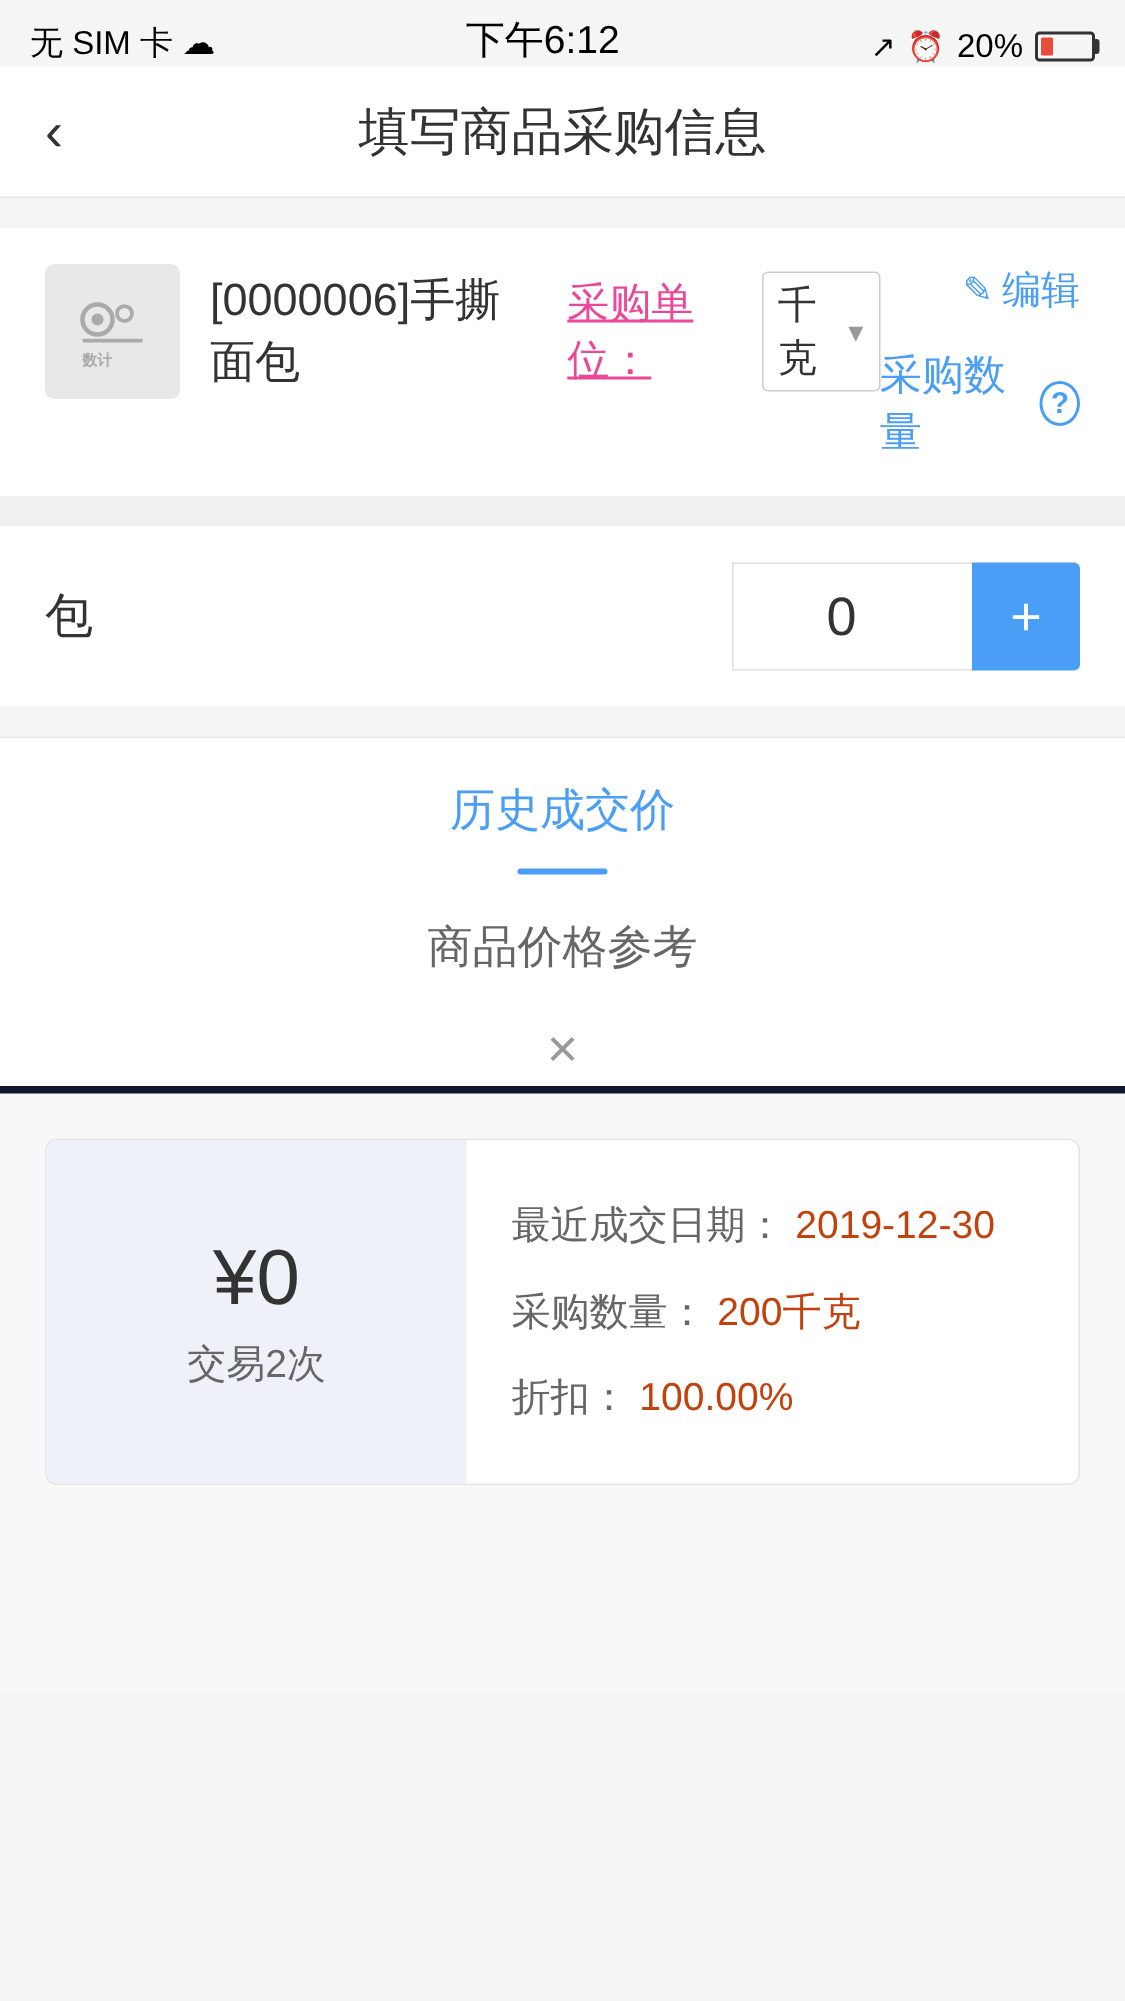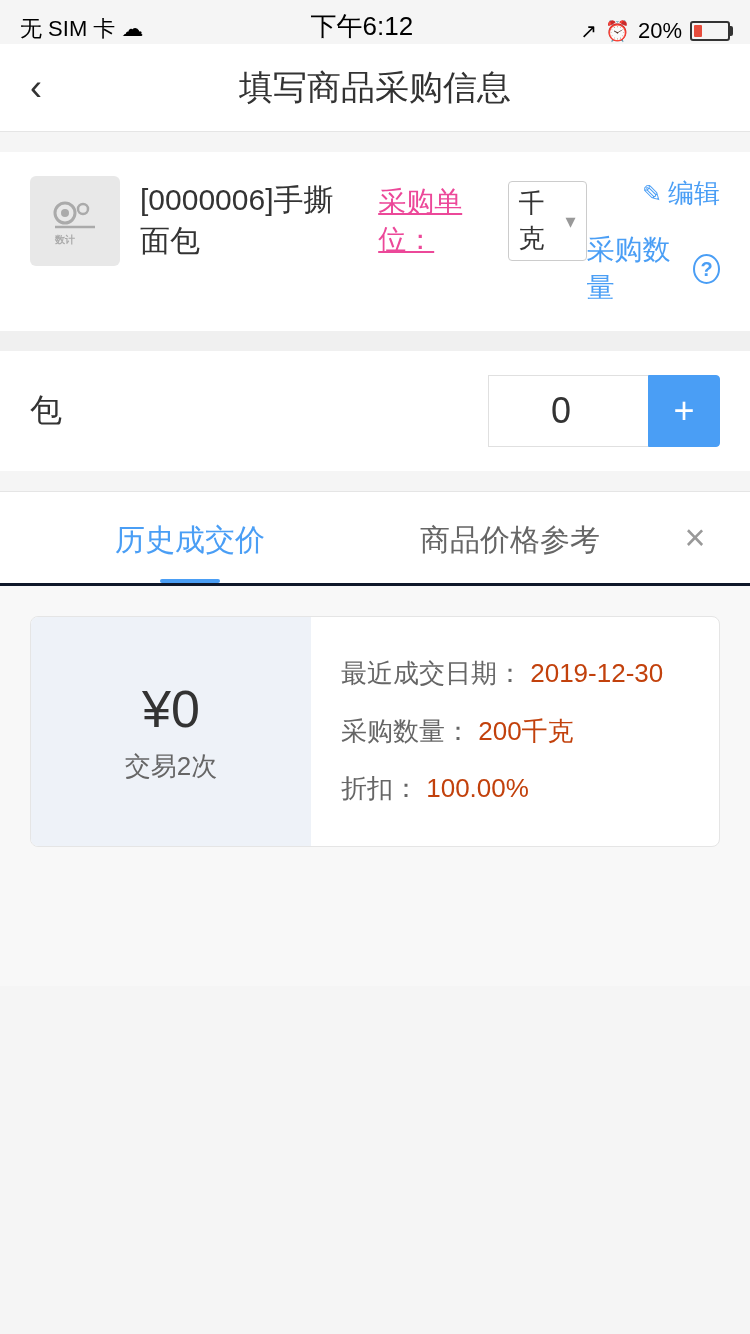--- a/index.html
+++ b/index.html
@@ -263,23 +263,24 @@
 
     
     .tabs-container {
       background: #fff;
       margin-top: 20px;
       border-top: 1px solid #e5e5e5;
     }
     .tabs-header {
       display: flex;
       align-items: center;
-      border-bottom: 3px solid #0f172a;
+      border-bottom: 5px solid #0f172a;
       padding: 0 30px;
       position: relative;
+      flex-direction: column;
     }
     .tab-item {
       flex: 1;
       text-align: center;
       padding: 28px 0 22px;
       font-size: 30px;
       color: #666;
       cursor: pointer;
       position: relative;
     }

